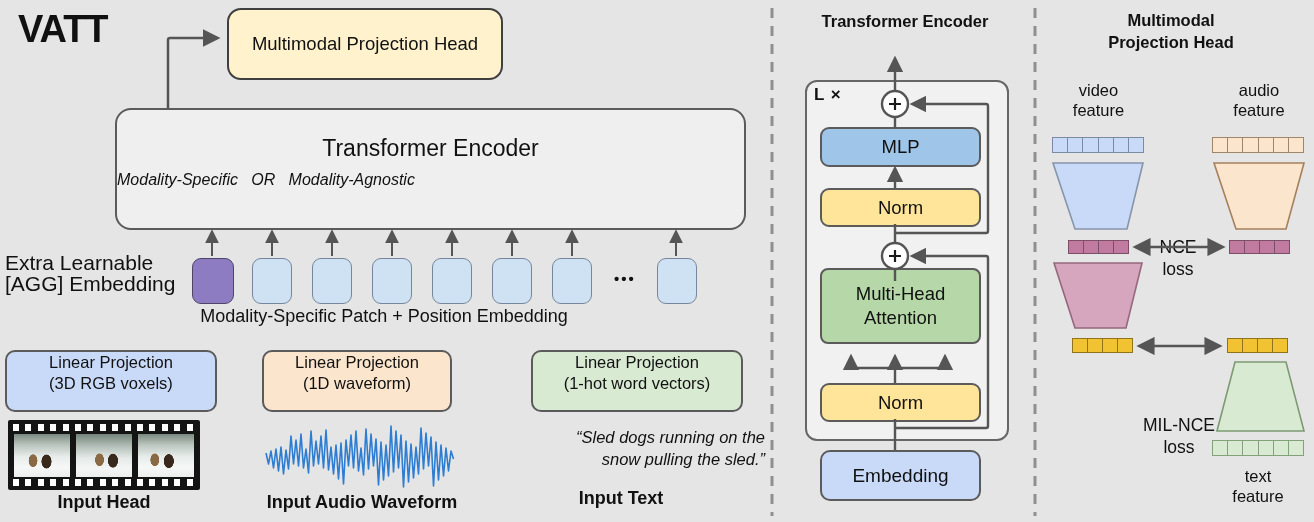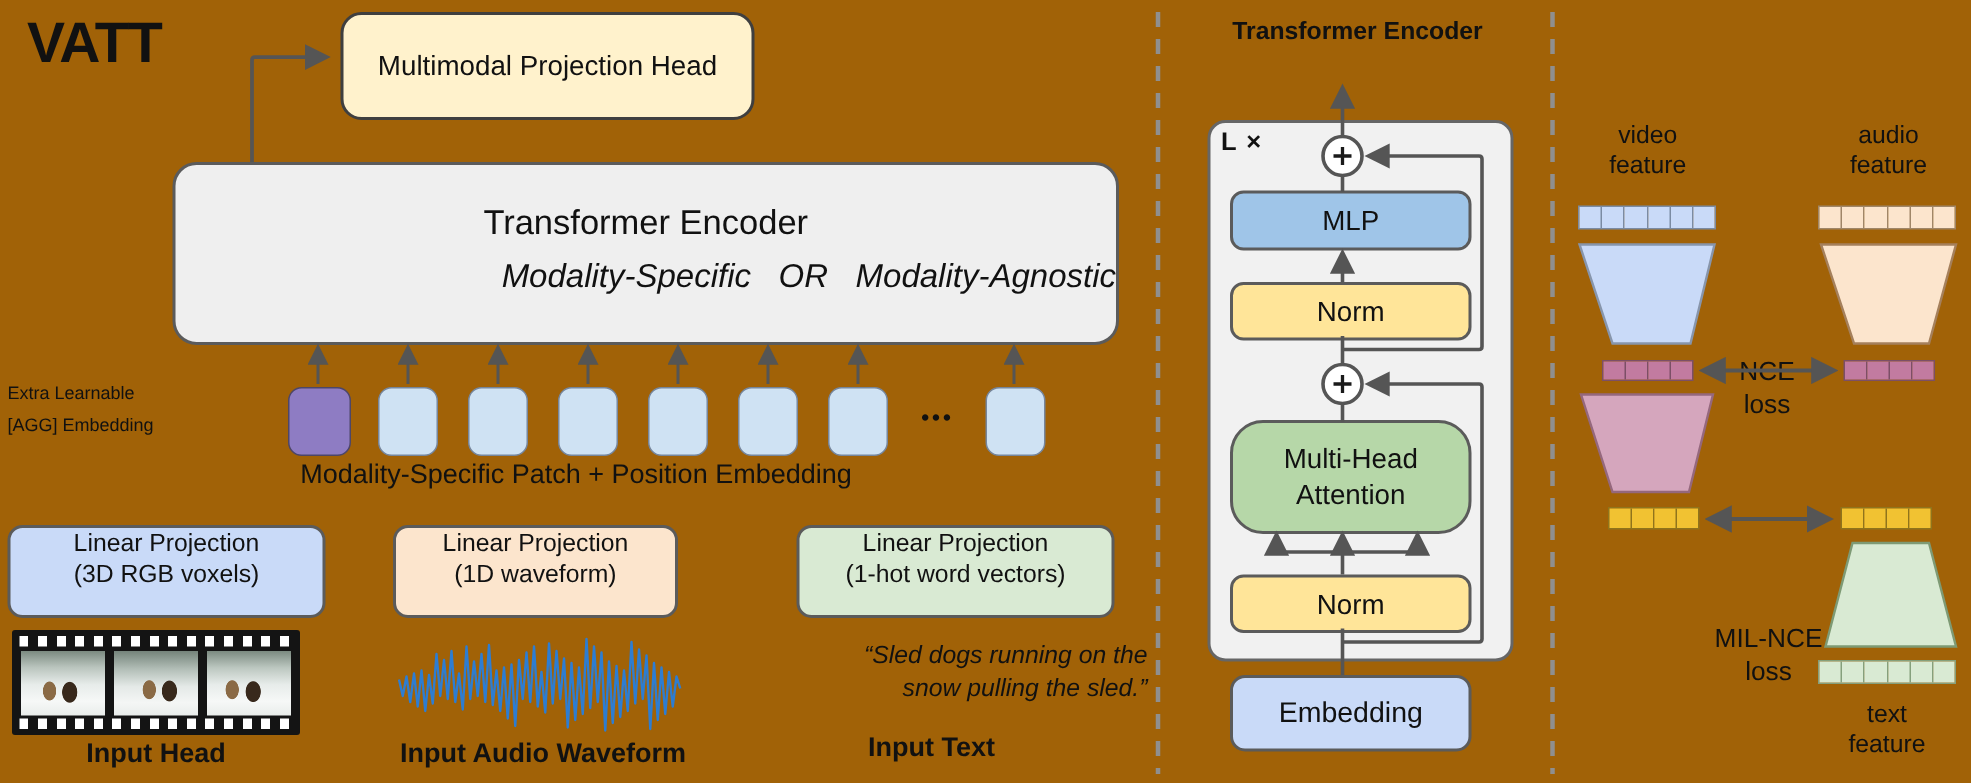--- a/index.html
+++ b/index.html
@@ -1,35 +1,35 @@
 <!DOCTYPE html>
 <html style="--pale-yellow: #fff2cc; --panel-gray: #efefef; --token-purple: #8e7cc3; --token-blue: #cfe2f3; --video-blue: #c9daf8; --audio-orange: #fce5cd; --text-green: #d9ead3; --mlp-blue: #9fc5e8; --norm-yellow: #ffe599; --attention-green: #b6d7a8; --common-magenta: #c27ba0; --pink-projection: #d5a6bd; --semantic-yellow: #f1c232; --waveform-blue: #2d7dd2; --line-gray: #555555;"><head>
 <meta charset="utf-8">
 <style>
   html,body{margin:0;padding:0;background:#fff;}
-  .canvas{position:relative;width:1314px;height:522px;background:#a16207;overflow:hidden;
+  .canvas{position:relative;width:1314px;height:522px;background:#e5e5e5;overflow:hidden;
           font-family:"Liberation Sans",sans-serif;color:#111;}
   .abs{position:absolute;}
   .overlay{position:absolute;left:0;top:0;width:1314px;height:522px;z-index:5;pointer-events:none;}
 
   
   .vatt{left:18px;top:8px;font-size:38px;font-weight:900;letter-spacing:-1px;z-index:2;}
   .mph{left:227px;top:8px;width:272px;height:68px;background:var(--pale-yellow);
        border:2.5px solid #3f3f3f;border-radius:14px;display:flex;align-items:center;
        justify-content:center;font-size:18.5px;z-index:1;}
   .encoder{left:115px;top:108px;width:627px;height:118px;background:var(--panel-gray);
        border:2.5px solid #5b5b5b;border-radius:16px;z-index:1;}
   .enc-title{margin-top:25px;text-align:center;font-size:23px;}
-  .enc-sub{margin-top:9px;text-align:right;font-style:italic;font-size:22px;white-space:pre;}
+  .enc-sub{margin-top:9px;text-align:left;font-style:italic;font-size:16px;white-space:pre;}
   .token{position:absolute;top:258px;width:38px;height:44px;border-radius:9px;
        background:var(--token-blue);border:1.8px solid #76869c;z-index:2;}
   .token.purple{width:40px;background:var(--token-purple);border-color:#4d4668;}
   .ellipsis{left:598px;top:256px;width:54px;height:44px;display:flex;align-items:center;
        justify-content:center;font-size:15px;font-weight:700;letter-spacing:2px;z-index:2;}
-  .agg-label{left:5px;top:252px;font-size:12px;line-height:21px;white-space:pre-line;z-index:2;}
+  .agg-label{left:5px;top:252px;font-size:21px;line-height:21px;white-space:pre-line;z-index:2;}
   .patch-label{left:168px;top:306px;width:432px;text-align:center;font-size:18px;z-index:2;}
   .lp{position:absolute;top:350px;height:58px;border:2.2px solid #5b5b5b;border-radius:10px;
        display:flex;justify-content:center;text-align:center;
        font-size:16.5px;line-height:21px;white-space:pre-line;z-index:1;}
   .lp.v{left:5px;width:208px;background:var(--video-blue);}
   .lp.a{left:262px;width:186px;background:var(--audio-orange);}
   .lp.t{left:531px;width:208px;background:var(--text-green);}
   .filmstrip{left:8px;top:420px;width:192px;height:70px;background:#141414;border-radius:2px;z-index:1;}
   .holes{position:absolute;left:5px;right:5px;height:7px;
        background:repeating-linear-gradient(90deg,#fff 0 6px,transparent 6px 12.4px);}
@@ -59,21 +59,21 @@
        line-height:21.5px;white-space:pre-line;z-index:2;}
   .tec-title{left:785px;width:240px;top:11px;}
   .tec-box{left:805px;top:80px;width:200px;height:357px;background:#f1f1f1;
        border:2.5px solid #666;border-radius:12px;z-index:1;}
   .lx{left:814px;top:85px;font-size:17px;font-weight:700;letter-spacing:1px;z-index:2;}
   .mblock{position:absolute;left:820px;width:157px;border:2px solid #5b5b5b;display:flex;
        align-items:center;justify-content:center;text-align:center;font-size:18.5px;
        white-space:pre-line;z-index:2;}
   .mlp{top:127px;height:36px;background:var(--mlp-blue);border-radius:9px;}
   .norm1{top:188px;height:35px;background:var(--norm-yellow);border-radius:9px;}
-  .mha{top:280px;height:72px;background:var(--attention-green);border-radius:22px;line-height:24px;}
+  .mha{top:268px;height:72px;background:var(--attention-green);border-radius:8px;line-height:24px;}
   .norm2{top:383px;height:35px;background:var(--norm-yellow);border-radius:9px;}
   .emb{top:450px;height:47px;background:var(--video-blue);border-radius:10px;font-size:19px;text-align:right;}
 
   
   .mph-title{left:1063px;width:216px;top:10px;}
   .feat-label{position:absolute;font-size:16.5px;line-height:20px;text-align:center;
        white-space:pre-line;z-index:2;}
   .fl-video{left:1053px;width:91px;top:80px;}
   .fl-audio{left:1213px;width:92px;top:80px;}
   .fl-text{left:1212px;width:92px;top:466px;}
@@ -157,20 +157,22 @@
   <div class="panel-title tec-title">Transformer Encoder</div>
   <div class="abs tec-box"></div>
   <div class="abs lx">L ×</div>
   <div class="mblock mlp">MLP</div>
   <div class="mblock norm1">Norm</div>
   <div class="mblock mha">Multi-Head
 Attention</div>
   <div class="mblock norm2">Norm</div>
   <div class="mblock emb">Embedding</div>
 
+  <div class="panel-title mph-title">Multimodal
+Projection Head</div>
   <div class="feat-label fl-video">video
 feature</div>
   <div class="feat-label fl-audio">audio
 feature</div>
 
   <div class="strip strip-video sv">
     <div class="cell"></div>
       <div class="cell"></div>
       <div class="cell"></div>
       <div class="cell"></div>

